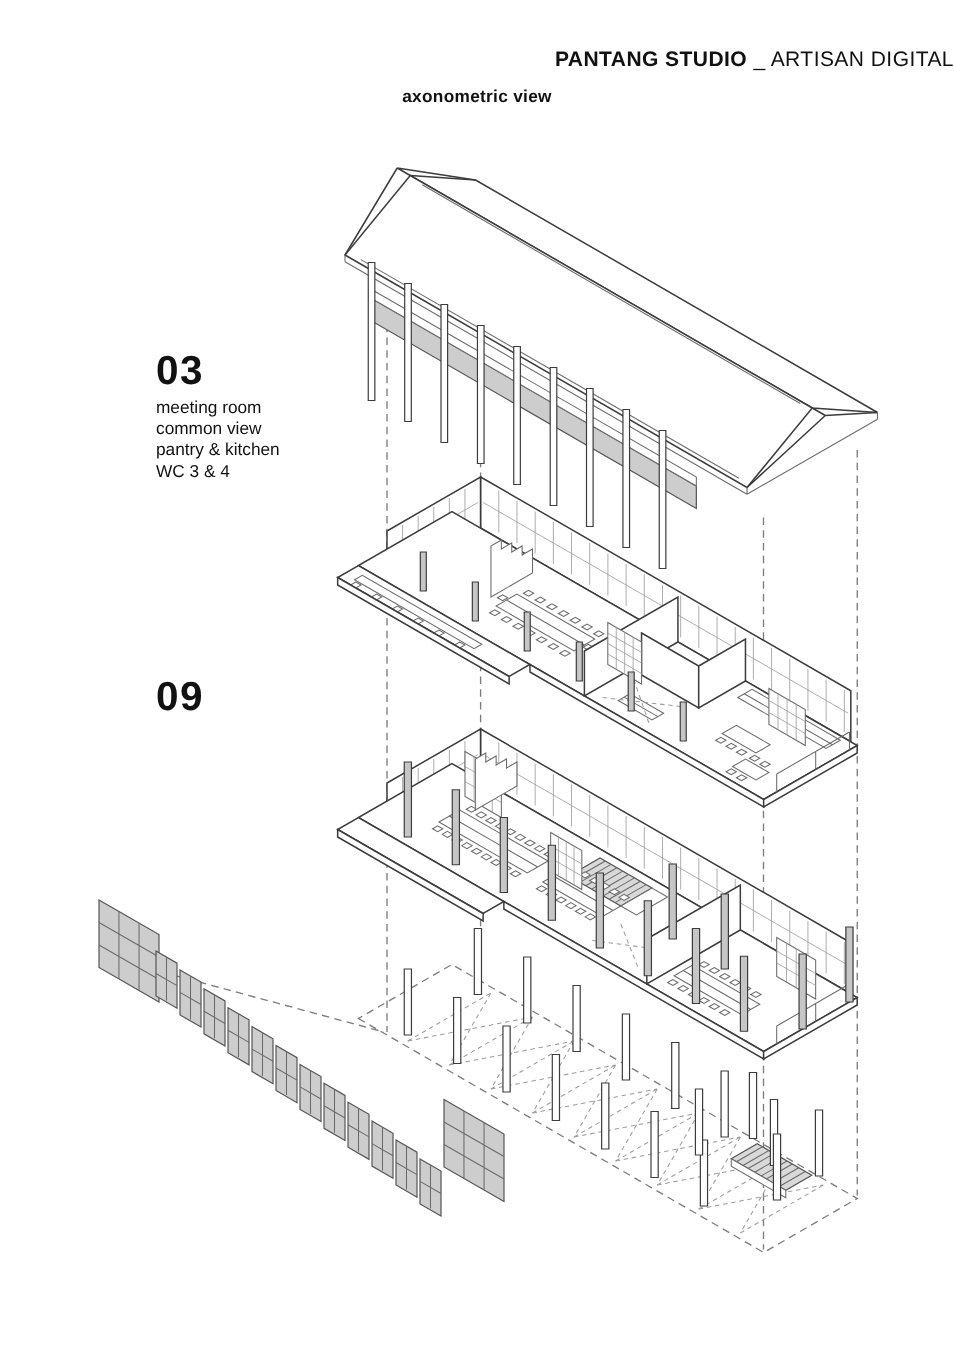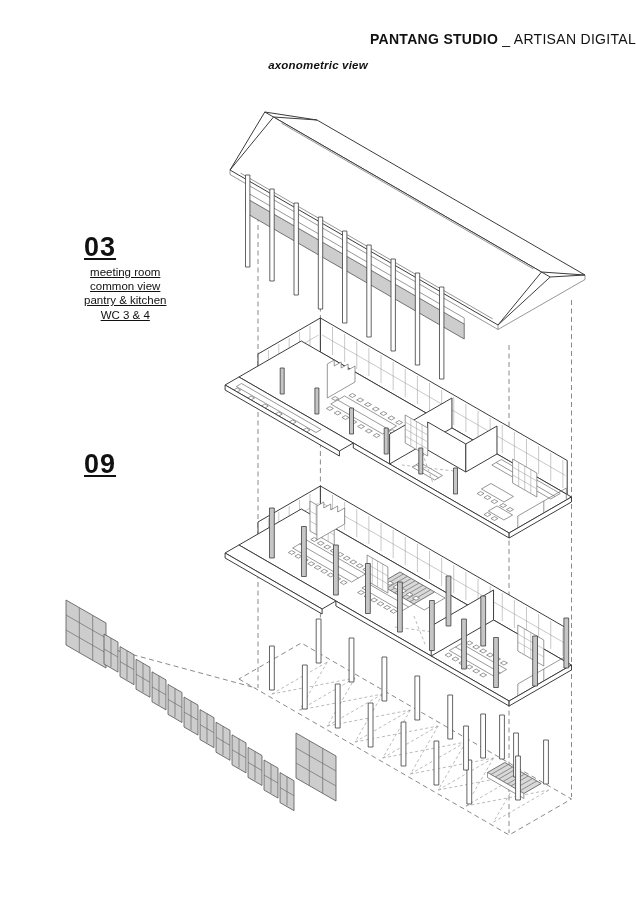--- a/index.html
+++ b/index.html
@@ -2,24 +2,24 @@
 <html><head>
 <meta charset="utf-8">
 <style>
   html,body{margin:0;padding:0;background:#fff;}
   .page{position:relative;width:636px;height:900px;background:#fff;overflow:hidden;
         font-family:"Liberation Sans",sans-serif;color:#111;}
   .title{position:absolute;top:31px;left:0;width:636px;text-align:right;
          font-size:14px;letter-spacing:.3px;white-space:pre;}
   .title .b{font-weight:bold;}
   .subtitle{position:absolute;top:59px;left:0;width:636px;text-align:center;
-            font-size:11.5px;font-weight:bold;letter-spacing:.2px;font-style:italic;}
-  .lvl{position:absolute;left:84px;text-decoration:underline;}
+            font-size:11.5px;font-weight:bold;letter-spacing:.2px;}
+  .lvl{position:absolute;left:104px;}
   .lvl .num{font-size:27px;font-weight:bold;line-height:27px;letter-spacing:1px;}
-  .lvl .desc{font-size:11.5px;line-height:14.2px;margin-top:4px;text-align:center;}
+  .lvl .desc{font-size:11.5px;line-height:14.2px;margin-top:4px;}
   .lvl03{top:234px;} .lvl02{top:451px;} .lvl01{top:748px;}
   svg{position:absolute;left:0;top:0;}
   svg *{vector-effect:non-scaling-stroke;}
   .ln  {fill:none;stroke:#3c3c3c;stroke-width:1;}
   .lnt {fill:none;stroke:#6b6b6b;stroke-width:.7;}
   .lnl {fill:none;stroke:#9c9c9c;stroke-width:.55;}
   .wh  {fill:#ffffff;stroke:#3c3c3c;stroke-width:1;}
   .whT {fill:#ffffff;stroke:#6b6b6b;stroke-width:.7;}
   .gry {fill:#cdcdcd;stroke:#555555;stroke-width:.8;}
   .str {fill:#d9d9d9;stroke:#555555;stroke-width:.8;}

